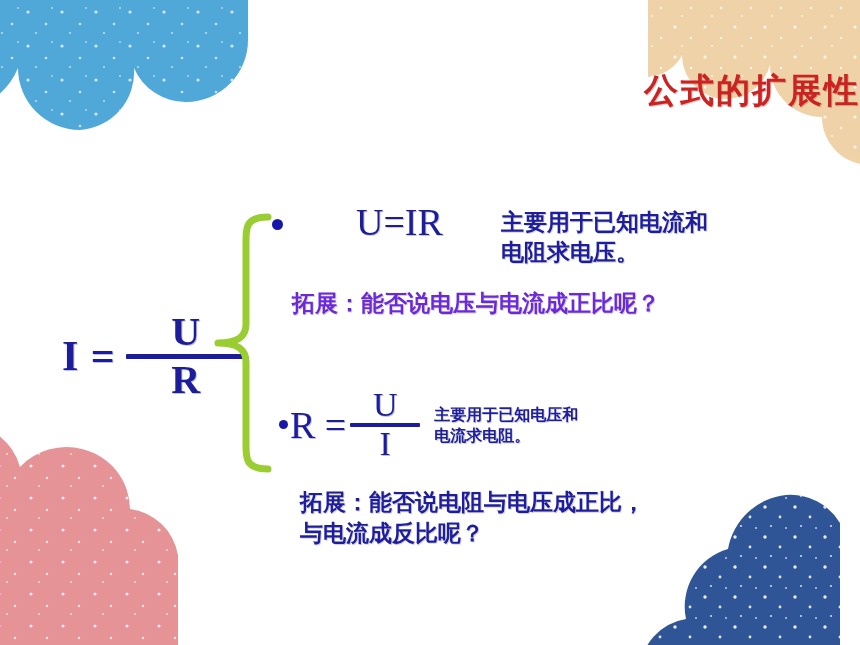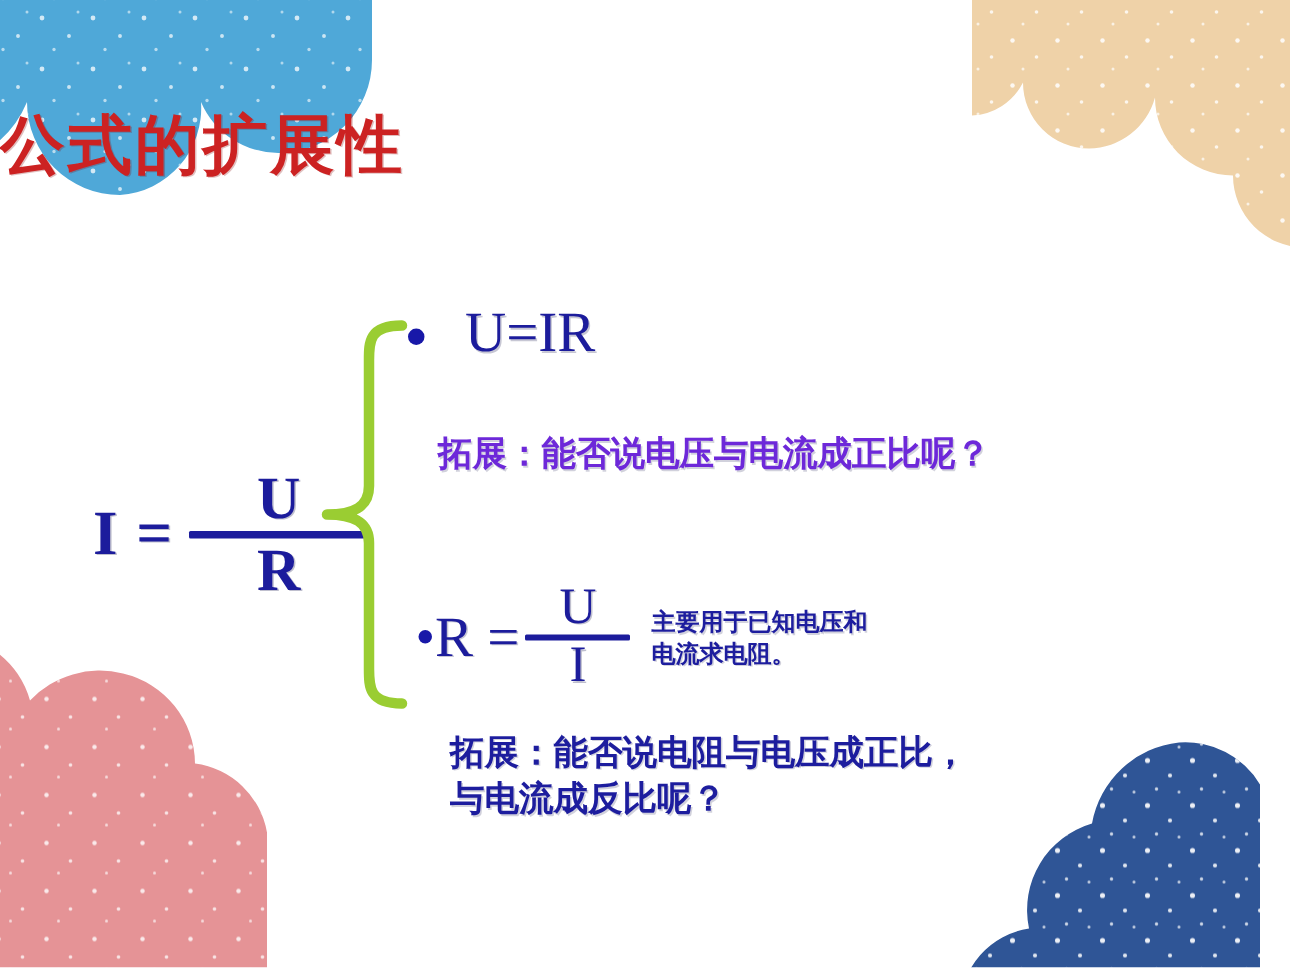--- a/index.html
+++ b/index.html
@@ -30,24 +30,24 @@
   #cloud-tr { right: -10px; top: -40px; }
   #cloud-bl { left: -40px;  bottom: -30px; }
   #cloud-br { right: -20px; bottom: -26px; }
 
   
   #page-title {
     position: absolute;
     left: 0;
     top: 68px;
     width: 860px;
-    text-align: left;
-    font-family: "DejaVu Sans", sans-serif;
-    font-weight: bold;
-    font-size: 43px;
+    text-align: right;
+    font-family: "DejaVu Sans", sans-serif;
+    font-weight: bold;
+    font-size: 34px;
     letter-spacing: 2px;
     color: #cc2222;
     text-shadow: 1px 1px 0 rgba(130,0,0,0.25);
   }
 
   
   #master-formula {
     position: absolute;
     left: 62px;
     top: 312px;
@@ -99,20 +99,21 @@
     vertical-align: middle;
   }
 
   
   #row-uir {
     position: absolute;
     left: 272px;
     top: 203px;
     display: flex;
     align-items: flex-start;
+    gap: 46px;
   }
   #row-uir .dot {
     width: 11px; height: 11px;
     margin-top: 16px;
   }
   #uir-formula {
     margin-left: 27px;
     font-size: 38px;
     line-height: 1;
     font-weight: normal;
@@ -288,20 +289,22 @@
   </div>
 
   <svg id="brace" width="62" height="262" viewBox="0 0 62 262">
     <path d="M56,5 C34,5 34,16 34,28 L34,112 C34,126 24,131 6,131
              C24,131 34,136 34,150 L34,234 C34,246 34,257 56,257" fill="none" stroke="#9acd32" stroke-width="7" stroke-linecap="round" stroke-linejoin="round"></path>
   </svg>
 
   <div id="row-uir">
     <span class="bullet-dot dot"></span>
     <span id="uir-formula">U=IR</span>
+    <span id="uir-desc">主要用于已知电流和
+电阻求电压。</span>
   </div>
 
   <div id="extend-1">拓展：能否说电压与电流成正比呢？</div>
 
   <div id="row-rui">
     <span class="bullet-dot dot"></span>
     <span id="rui-lhs">R =</span>
     <span class="frac" id="rui-frac">
       <span class="num">U</span>
       <span class="bar"></span>

